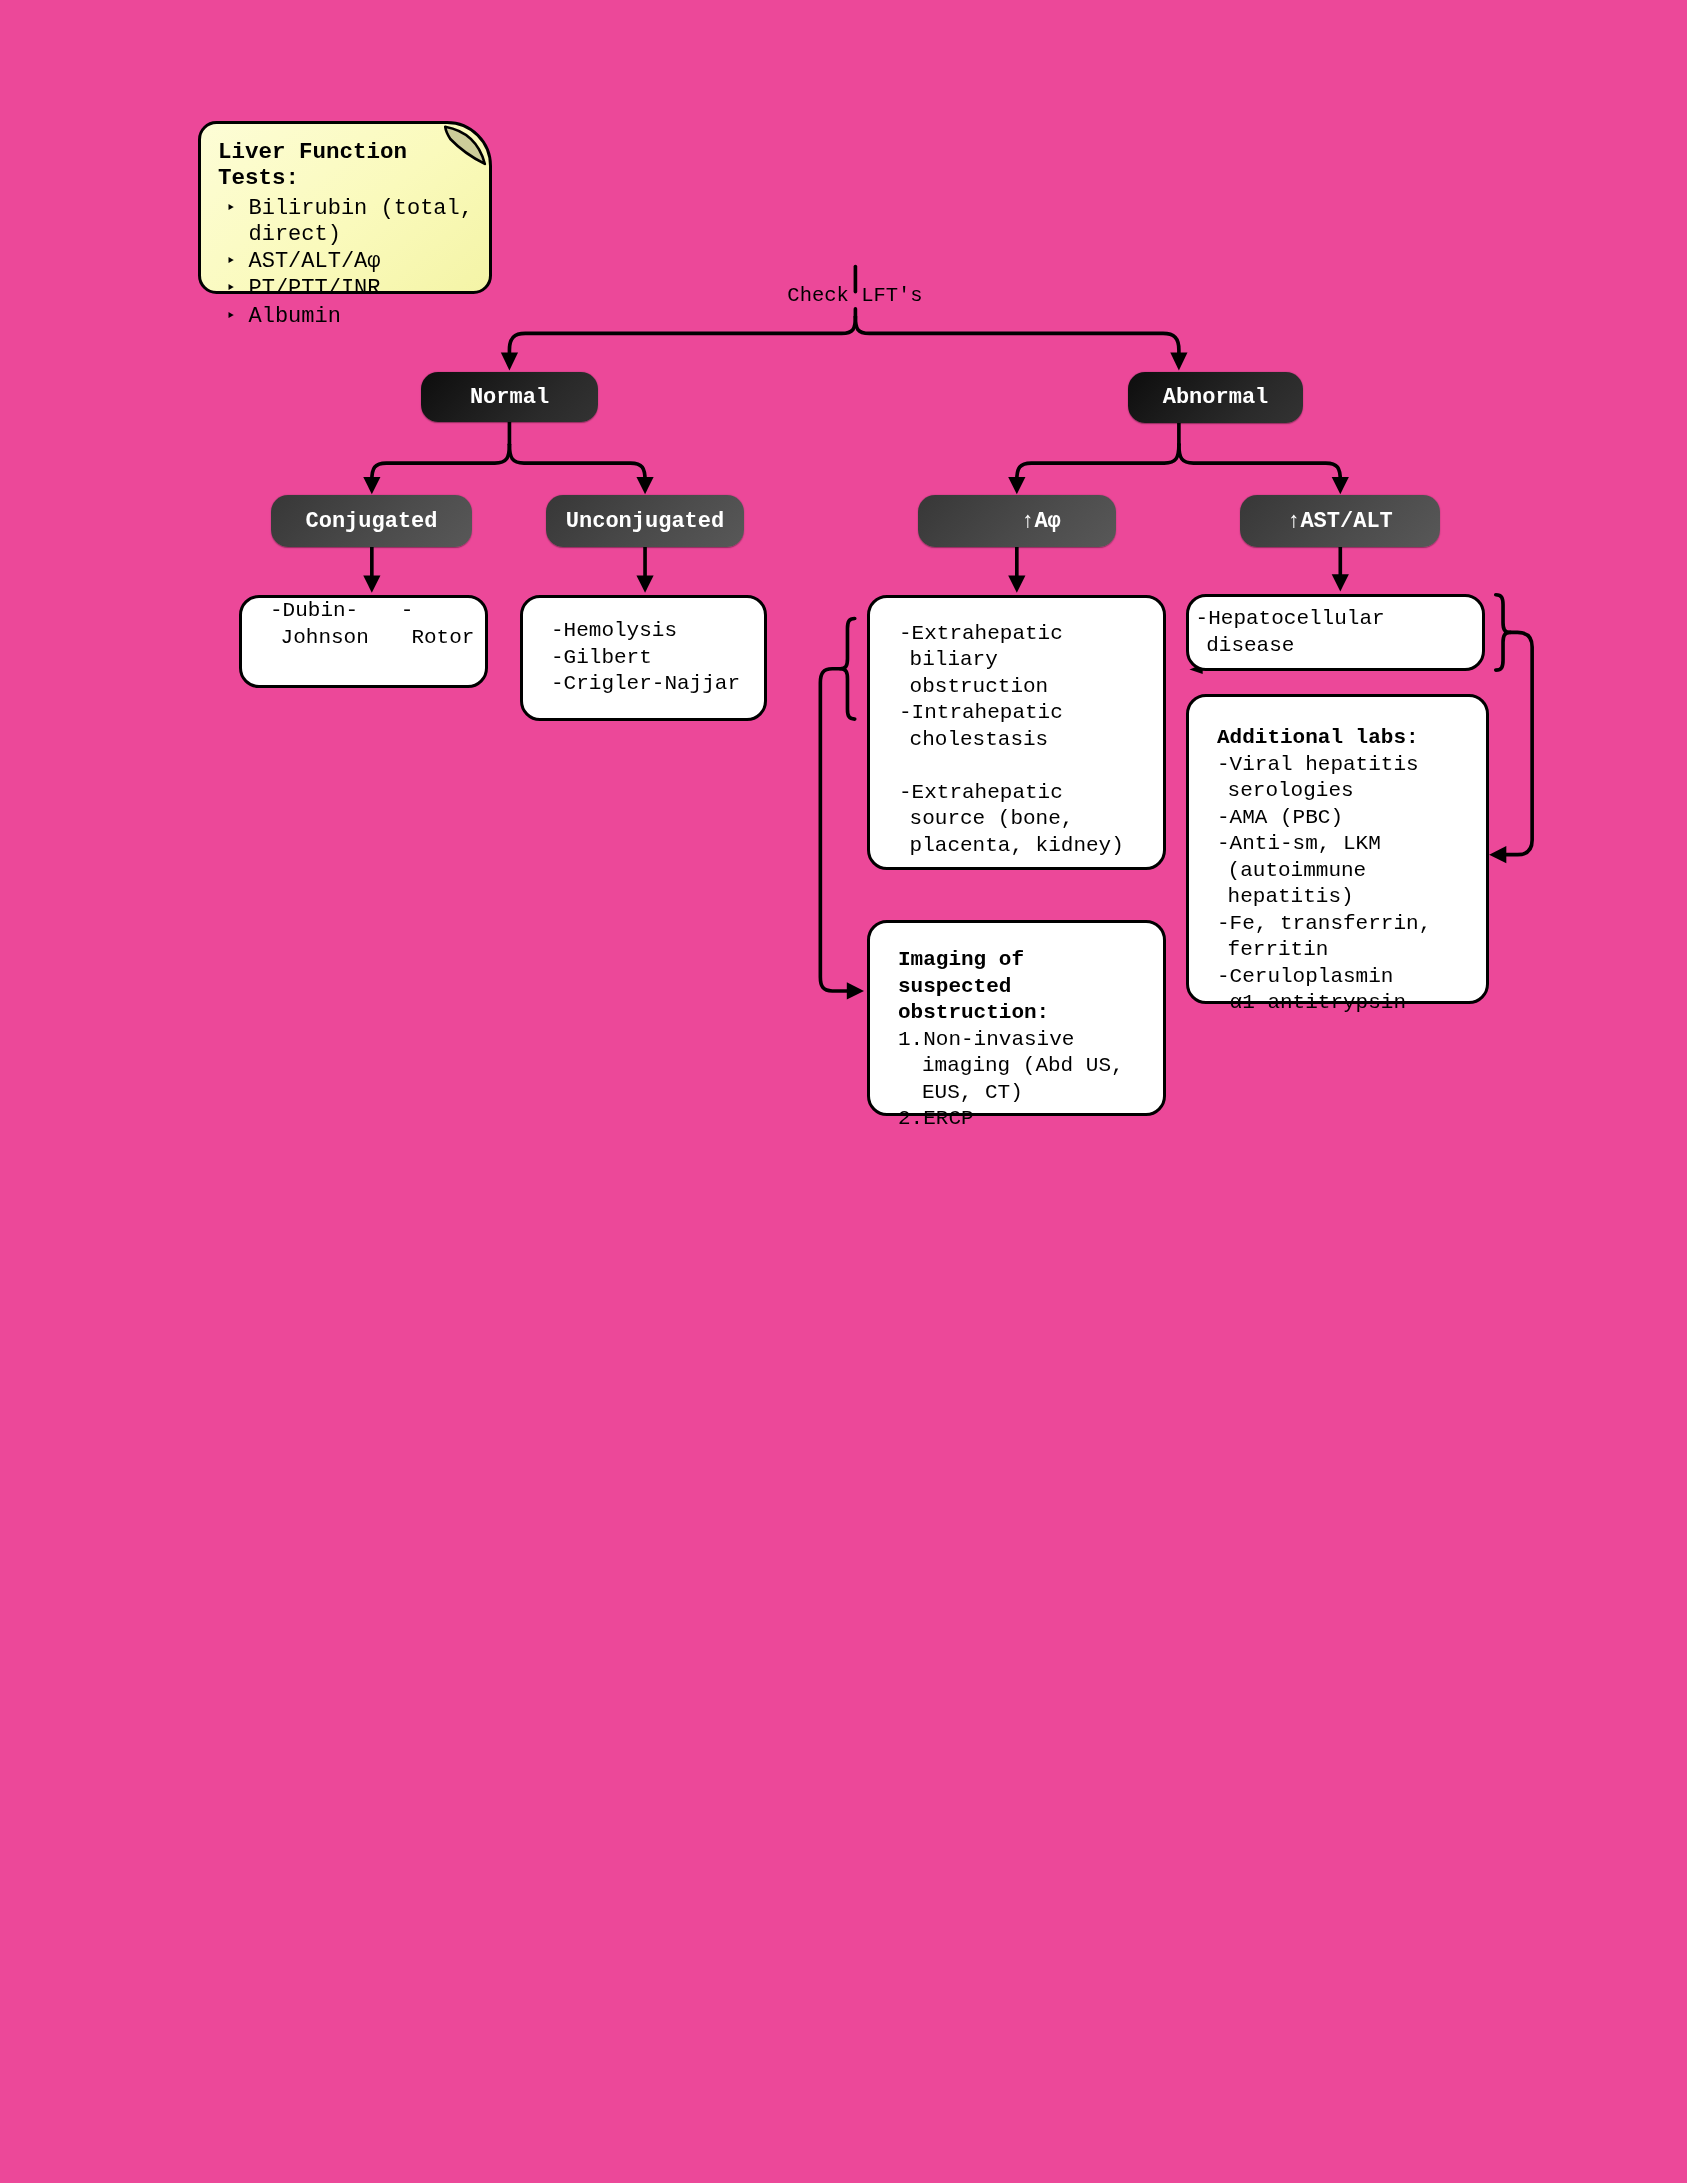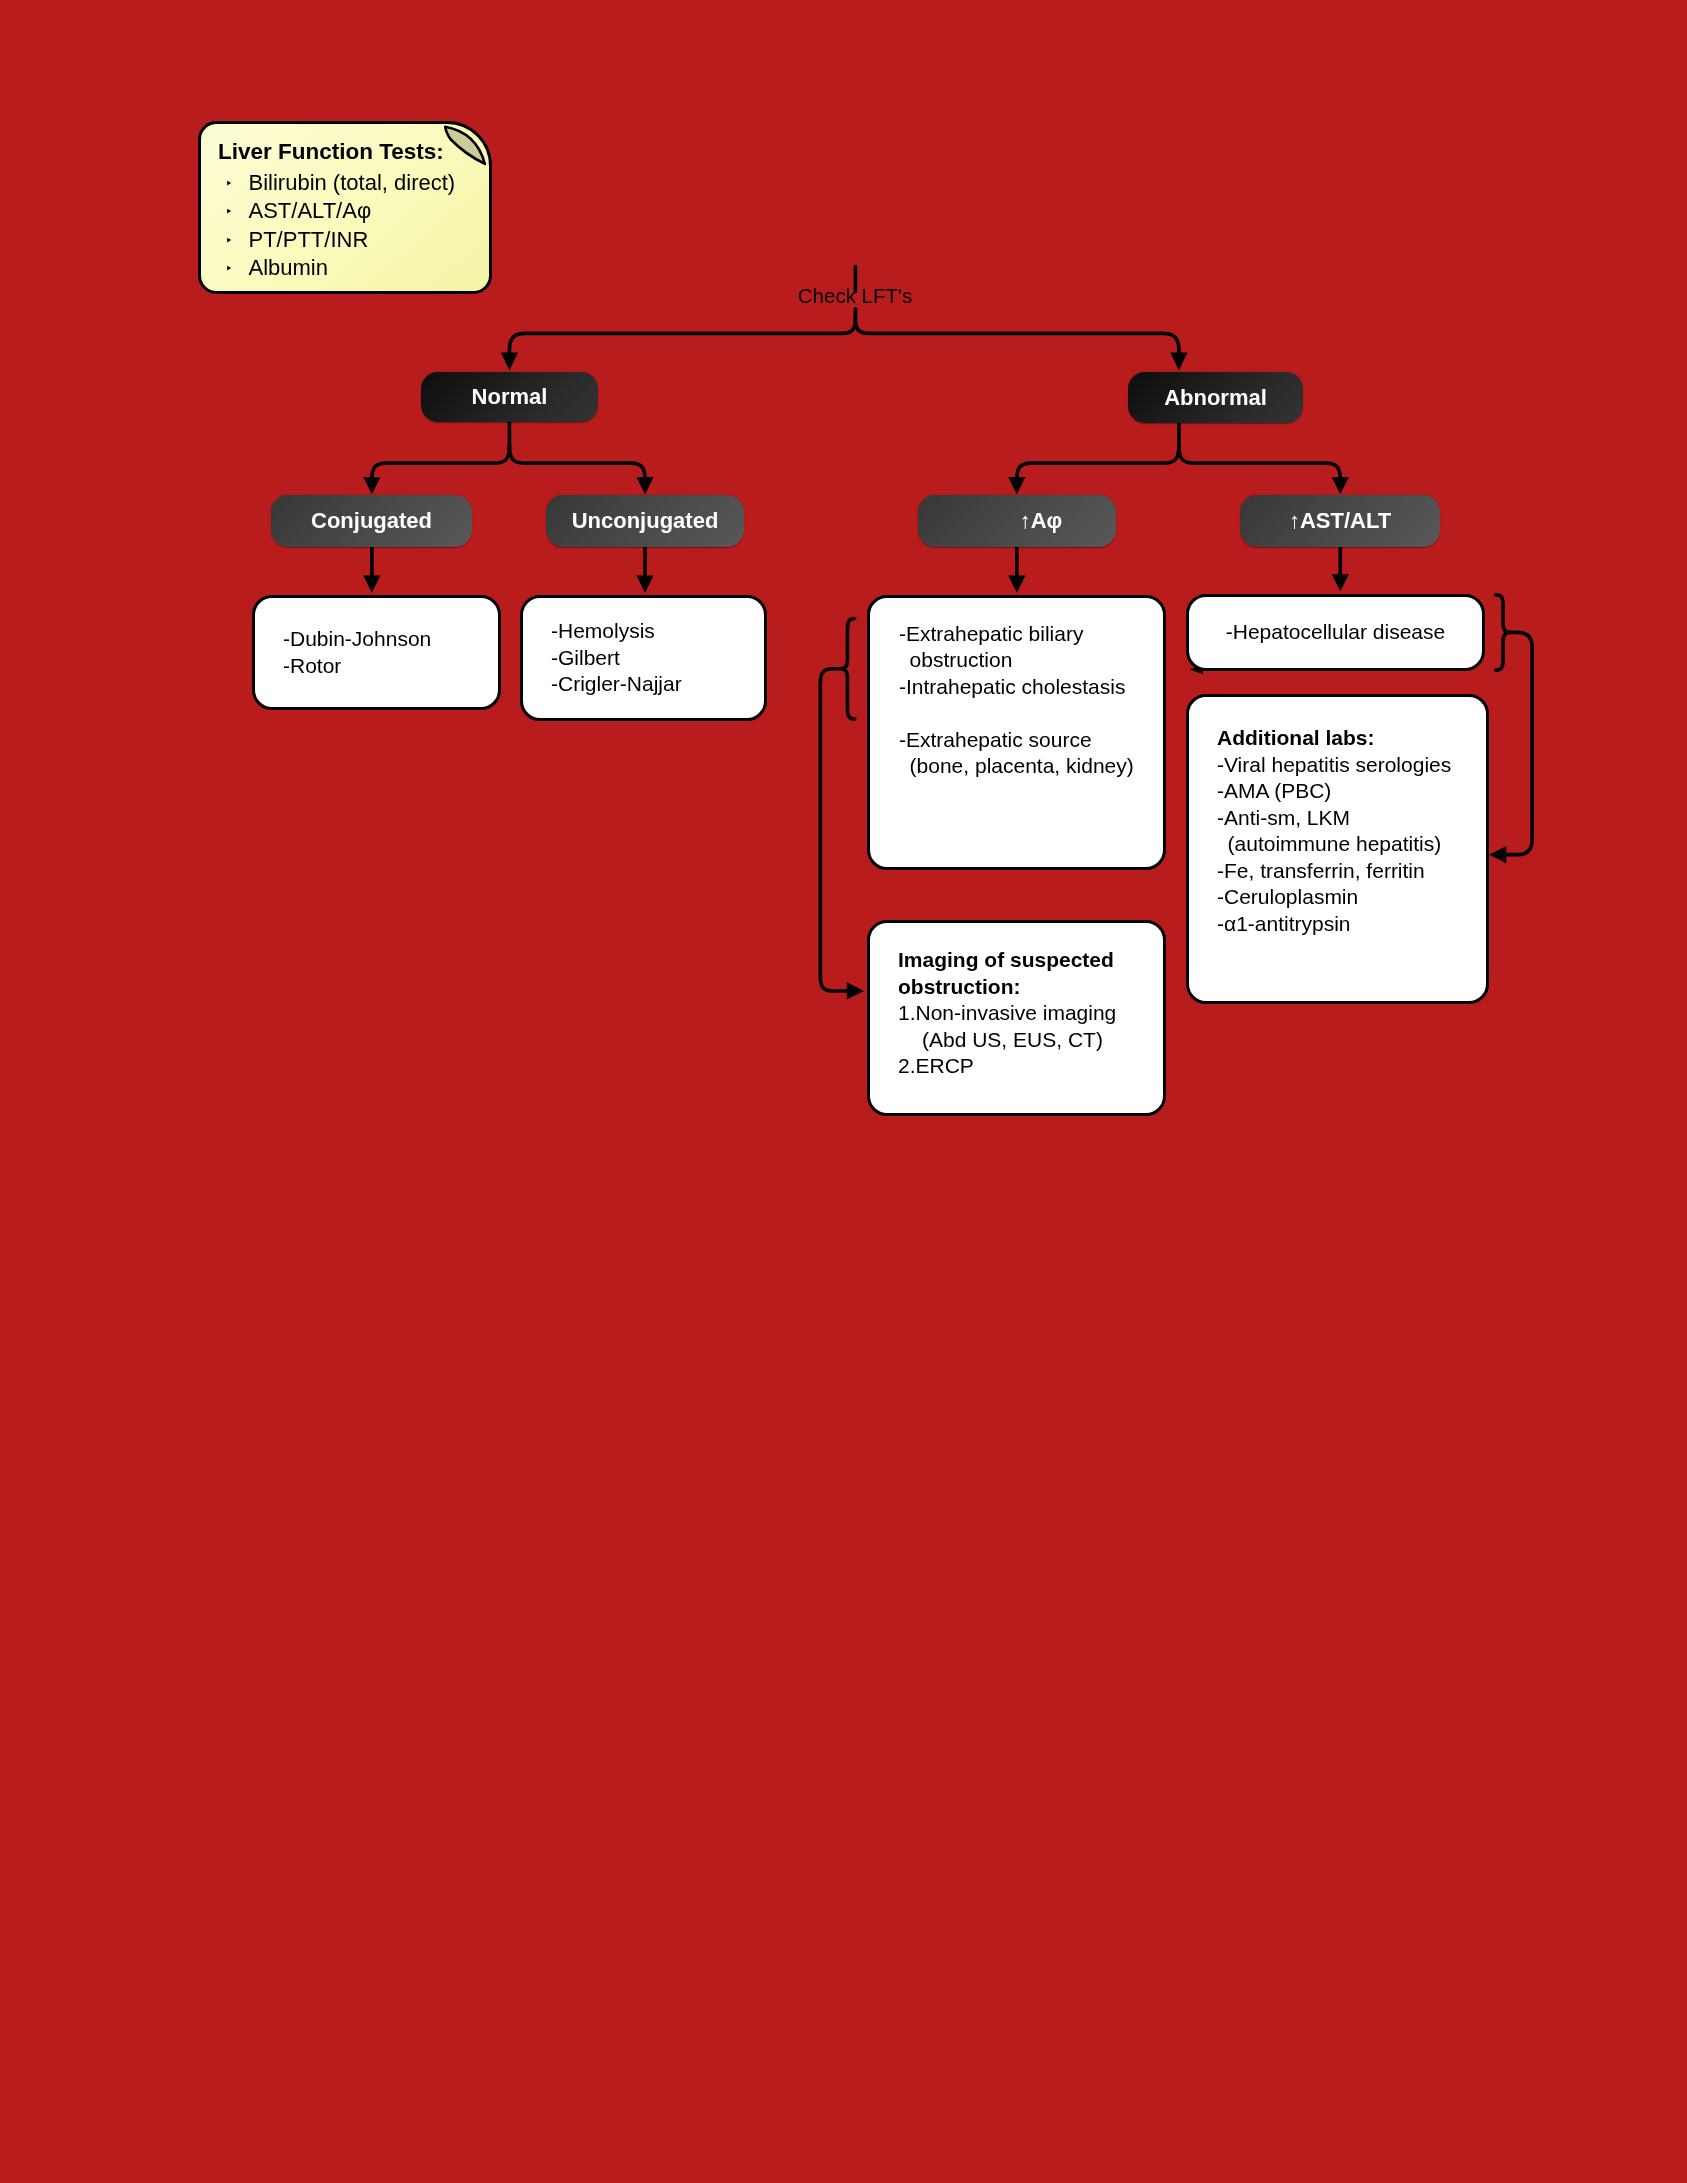--- a/index.html
+++ b/index.html
@@ -1,18 +1,18 @@
 <!DOCTYPE html>
 <html style="font-size:10.6px"><head>
 <meta charset="utf-8">
 <style>
   html,body{margin:0;padding:0;background:#fff;}
   #canvas{
-    position:relative;width:1687px;height:2183px;background:#b91c1c;overflow:hidden;
-    font-family:Liberation Sans, sans-serif;color:#000;
+    position:relative;width:1687px;height:2183px;background:#ec4899;overflow:hidden;
+    font-family:Liberation Mono, monospace;color:#000;
   }
   
   #edges{position:absolute;left:0;top:0;width:1687px;height:2183px;pointer-events:none;}
   #edges path{fill:none;stroke:#000;stroke-width:5.5;stroke-linecap:round;stroke-linejoin:round;}
   #edges polygon{fill:#000;stroke:none;}
   
   .note{
     position:absolute;left:198px;top:121px;width:294px;height:173px;box-sizing:border-box;
     border:3.3px solid #000;border-radius:18.5px;border-top-right-radius:45px;
     background:linear-gradient(140deg,#fdfdd6 0%,#fafabc 55%,#f4f4a6 100%);
@@ -48,21 +48,21 @@
   
   .leaf{
     position:absolute;box-sizing:border-box;background:#fff;border:3.6px solid #000;border-radius:20px;
     font-size:21px;line-height:26.5px;
   }
   .leaf .li{padding-left:10.6px;text-indent:-10.6px;}
   .leaf .li.num{padding-left:24px;text-indent:-24px;}
   .leaf .narrow{max-width:225px;}
   .leaf .group-gap{margin-top:26.5px;}
   .leaf-title{font-weight:bold;}
-  #leaf-conjugated  {left:252px;top:595px;width:249px;height:115px;display:flex;flex-direction:column;justify-content:center;padding:0 10.6px 0 28px;}
+  #leaf-conjugated  {left:239px;top:595px;width:249px;height:93px;display:flex;flex-direction:row;justify-content:center;padding:0 10.6px 0 28px;}
   #leaf-unconjugated{left:520px;top:595px;width:247px;height:126px;display:flex;flex-direction:column;justify-content:center;padding:0 10.6px 0 28px;}
   #leaf-alkphos     {left:867px;top:595px;width:299px;height:275px;padding:22.5px 18.5px 0 29px;}
   #leaf-astalt      {left:1186px;top:594px;width:299px;height:77px;display:flex;align-items:center;justify-content:center;padding:0 6.6px;}
   #leaf-addlabs     {left:1186px;top:694px;width:303px;height:310px;padding:28px 18px 0 28px;}
   #leaf-imaging     {left:867px;top:893px;width:299px;height:196px;padding:24px 14.6px 0 28px;margin-top:27px;}
 </style>
 </head>
 <body>
 
 <div id="canvas">

